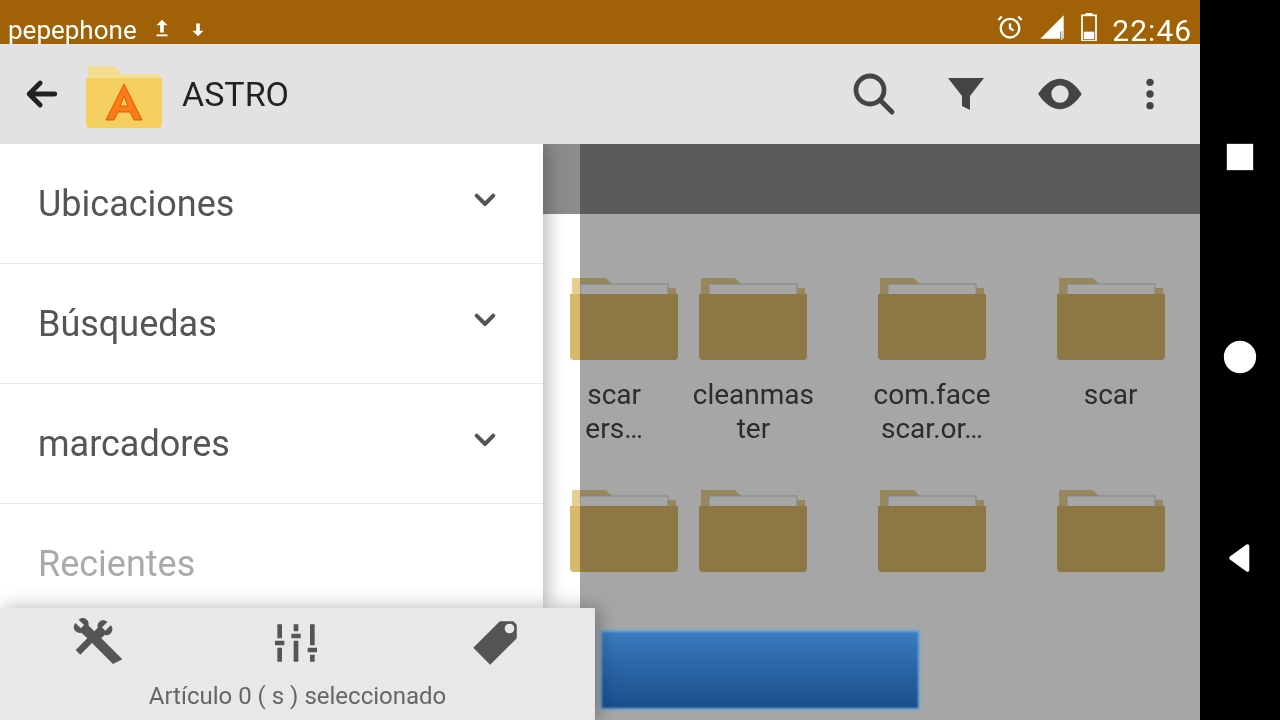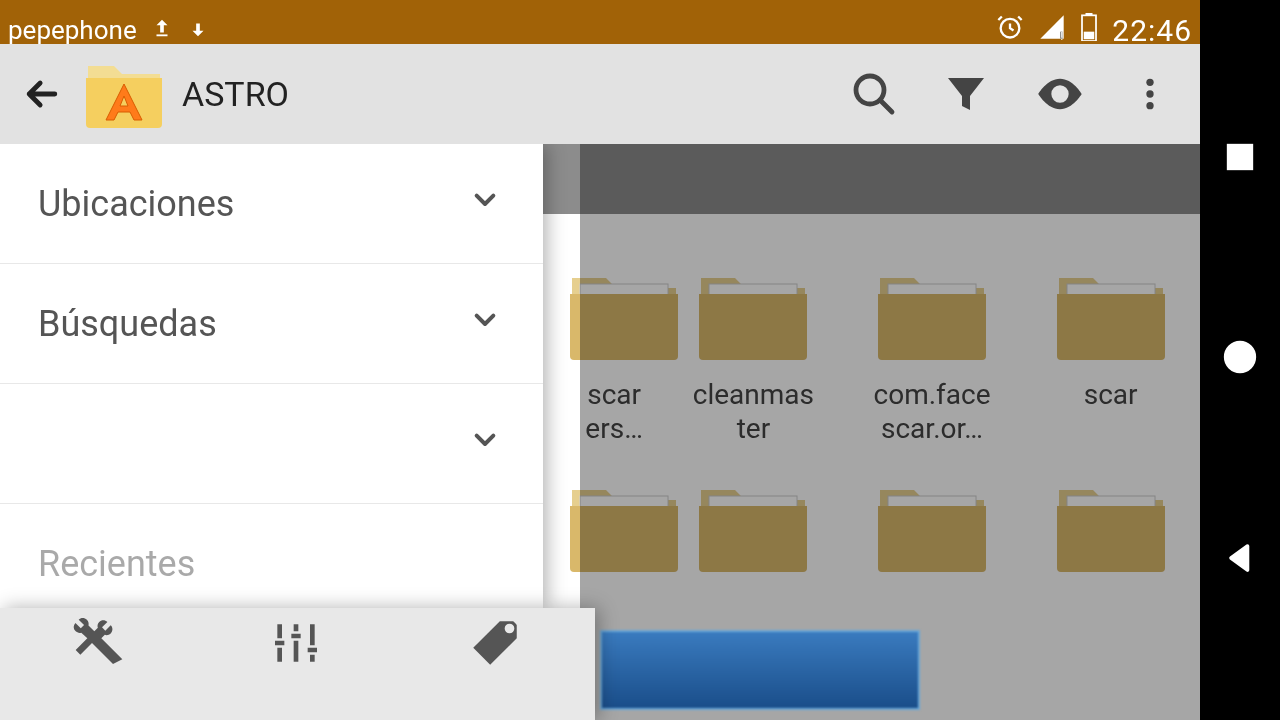--- a/index.html
+++ b/index.html
@@ -149,20 +149,21 @@
     </div>
     <div class="drawer-item">
       <span>Búsquedas</span>
       <span class="chev">
         <svg width="40" height="40" viewBox="0 0 24 24">
             <path d="M7 10l5 5 5-5" fill="none" stroke="#555" stroke-width="2.4" stroke-linecap="round" stroke-linejoin="round"></path>
           </svg>
       </span>
     </div>
     <div class="drawer-item">
+      <span>marcadores</span>
       <span class="chev">
         <svg width="40" height="40" viewBox="0 0 24 24">
             <path d="M7 10l5 5 5-5" fill="none" stroke="#555" stroke-width="2.4" stroke-linecap="round" stroke-linejoin="round"></path>
           </svg>
       </span>
     </div>
     <div class="drawer-item last">
       <span>Recientes</span>
     </div>
   </div>
@@ -179,20 +180,21 @@
             <path d="M4 4h2v6H4zM4 14h2v6H4zM3 11h4v2H3zM11 4h2v3h-2zM11 11h2v9h-2zM10 8h4v2h-4zM18 4h2v9h-2zM18 17h2v3h-2zM17 14h4v2h-4z"></path>
           </svg>
       </div>
       <div>
         <svg width="58" height="58" viewBox="0 0 24 24" fill="#555">
             <path d="M21 3h-7L3 14l7 7 11-11V3zm-3 5a2 2 0 110-4 2 2 0 010 4z"></path>
             <path d="M20 2l2 2" stroke="#e8e8e8" stroke-width="2"></path>
           </svg>
       </div>
     </div>
+    <div class="bb-text">Artículo 0 ( s ) seleccionado</div>
   </div>
 
   <div class="status-bar">
     <div class="status-left">
       <span>pepephone</span>
       <span>
         <svg width="22" height="22" viewBox="0 0 24 24" fill="#fff">
             <path d="M12 3l6 6h-4v8h-4v-8H6z"></path>
             <rect x="6" y="19" width="12" height="2"></rect>
           </svg>

